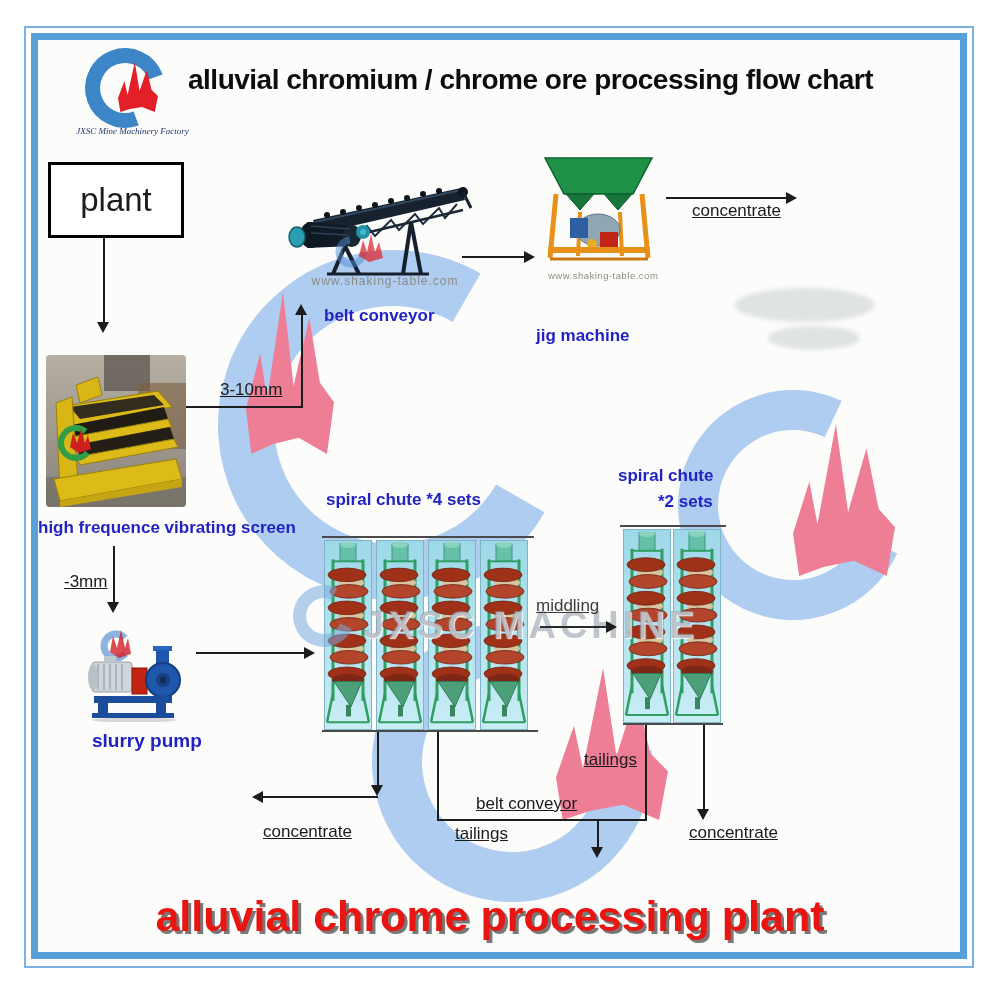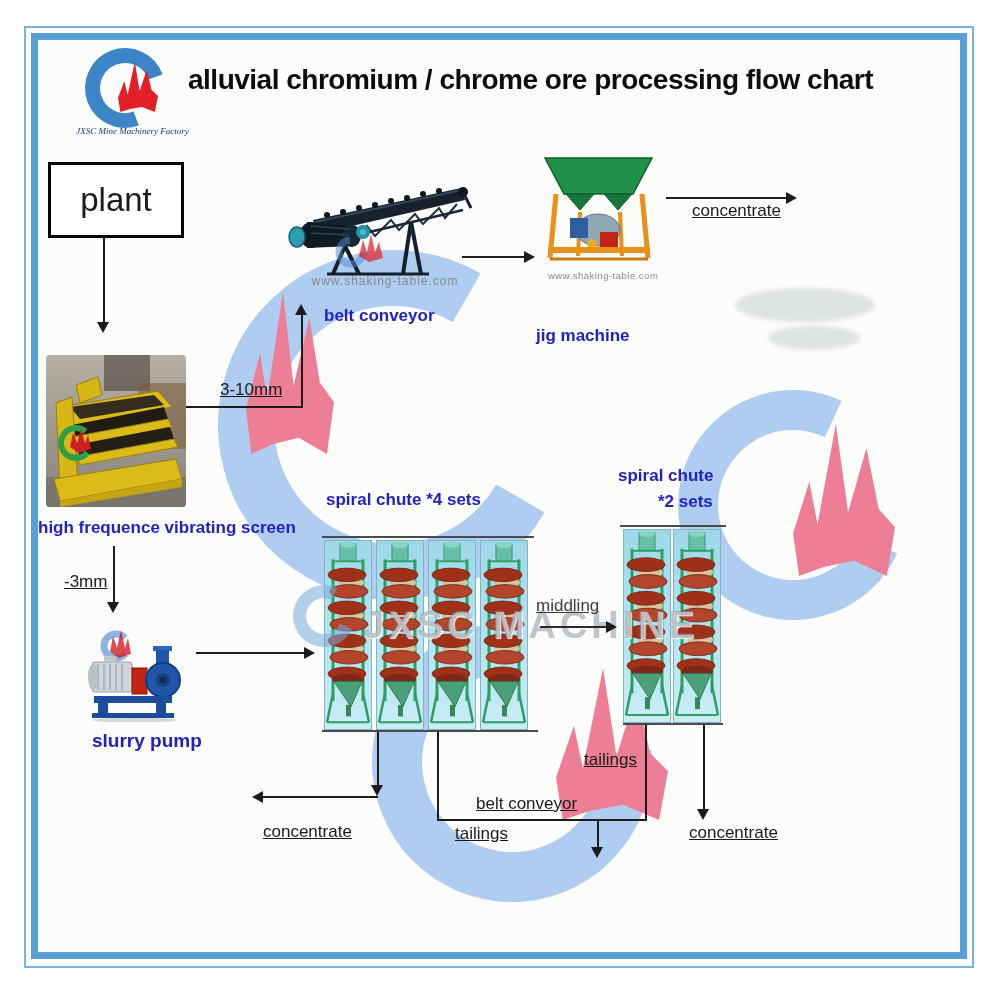--- a/index.html
+++ b/index.html
@@ -292,14 +292,15 @@
   <div class="klabel" style="left:455px;top:824px;">tailings</div>
   <div class="vl" style="left:597px;top:821px;height:28px;"></div>
   <div class="ah down" style="left:591px;top:847px;"></div>
 
   <div class="vl" style="left:645px;top:725px;height:96px;"></div>
   <div class="klabel" style="left:584px;top:750px;">tailings</div>
   <div class="vl" style="left:703px;top:725px;height:86px;"></div>
   <div class="ah down" style="left:697px;top:809px;"></div>
   <div class="klabel" style="left:689px;top:823px;">concentrate</div>
 
+  <div class="footer-title">alluvial chrome processing plant</div>
 
 </div>
 
 </body></html>

